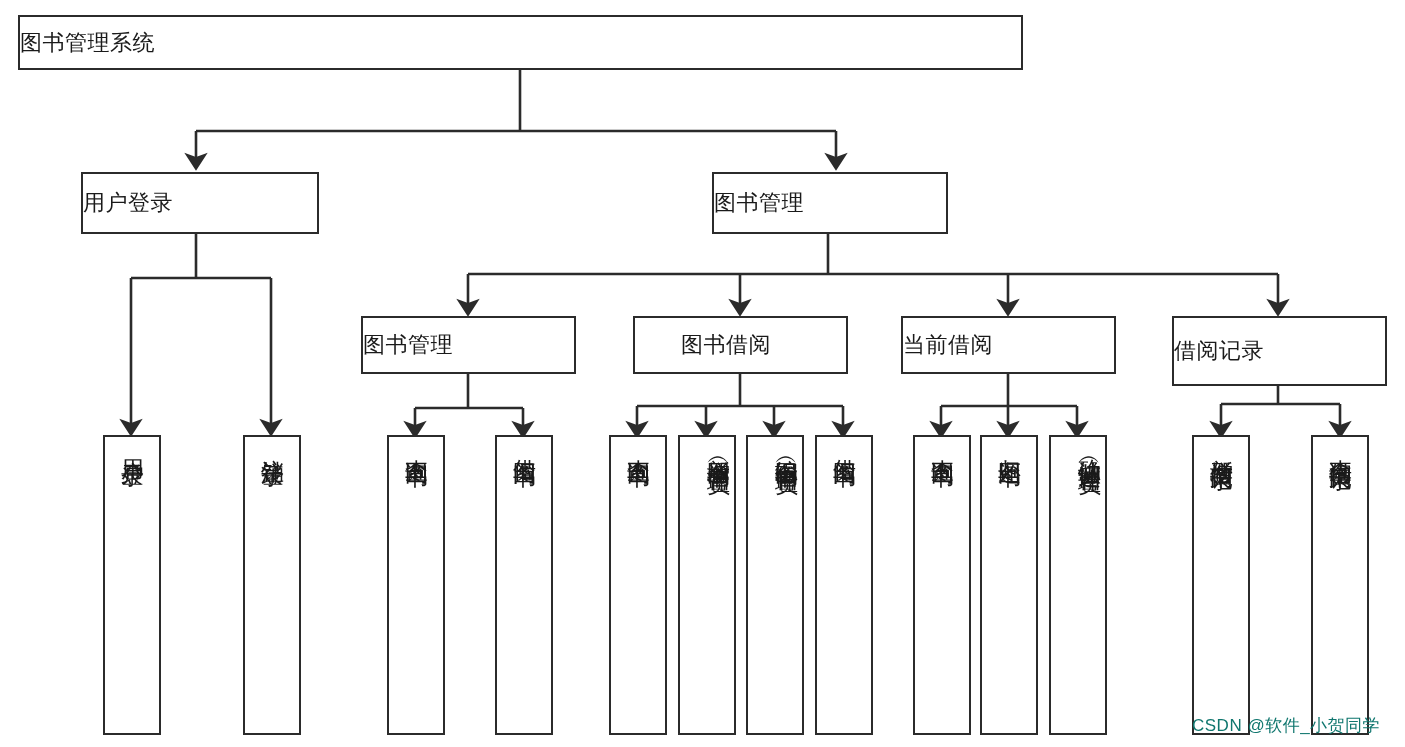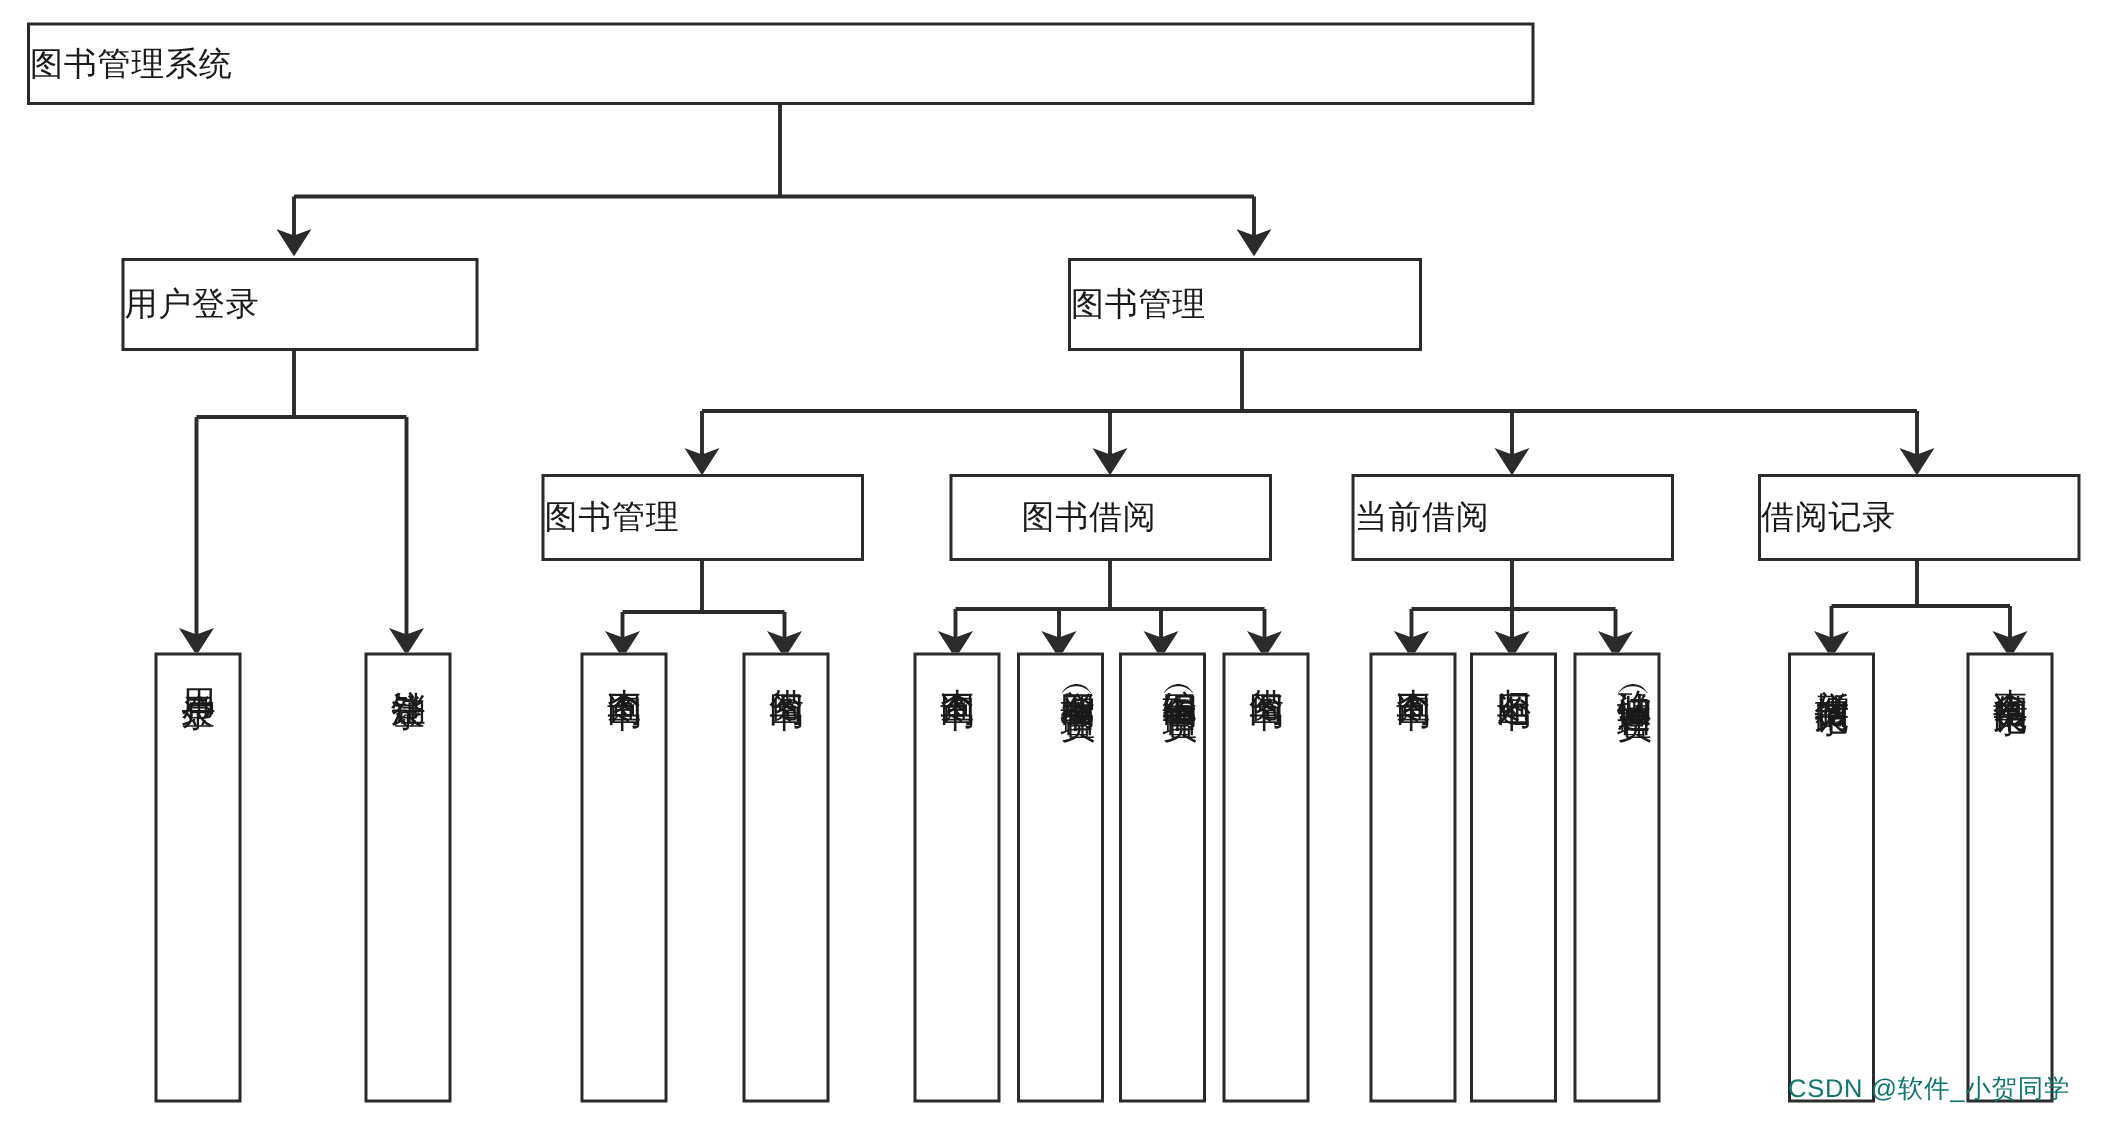--- a/index.html
+++ b/index.html
@@ -133,21 +133,21 @@
   </div>
 
   <div class="node node-h" style="left:633px; top:316px; width:215px; height:58px;padding-left:46px;">
     <span>图书借阅</span>
   </div>
 
   <div class="node node-h" style="left:901px; top:316px; width:215px; height:58px;font-family:Liberation Serif, serif;">
     <span>当前借阅</span>
   </div>
 
-  <div class="node node-h" style="left:1172px; top:316px; width:215px; height:58px;">
+  <div class="node node-h" style="left:1172px; top:316px; width:215px; height:70px;">
     <span>借阅记录</span>
   </div>
 
   <div class="node node-v" style="left:103px; top:435px; width:58px; height:300px;">
     <span>用户登录</span>
   </div>
 
   <div class="node node-v" style="left:243px; top:435px; width:58px; height:300px;">
     <span>注销登录</span>
   </div>

